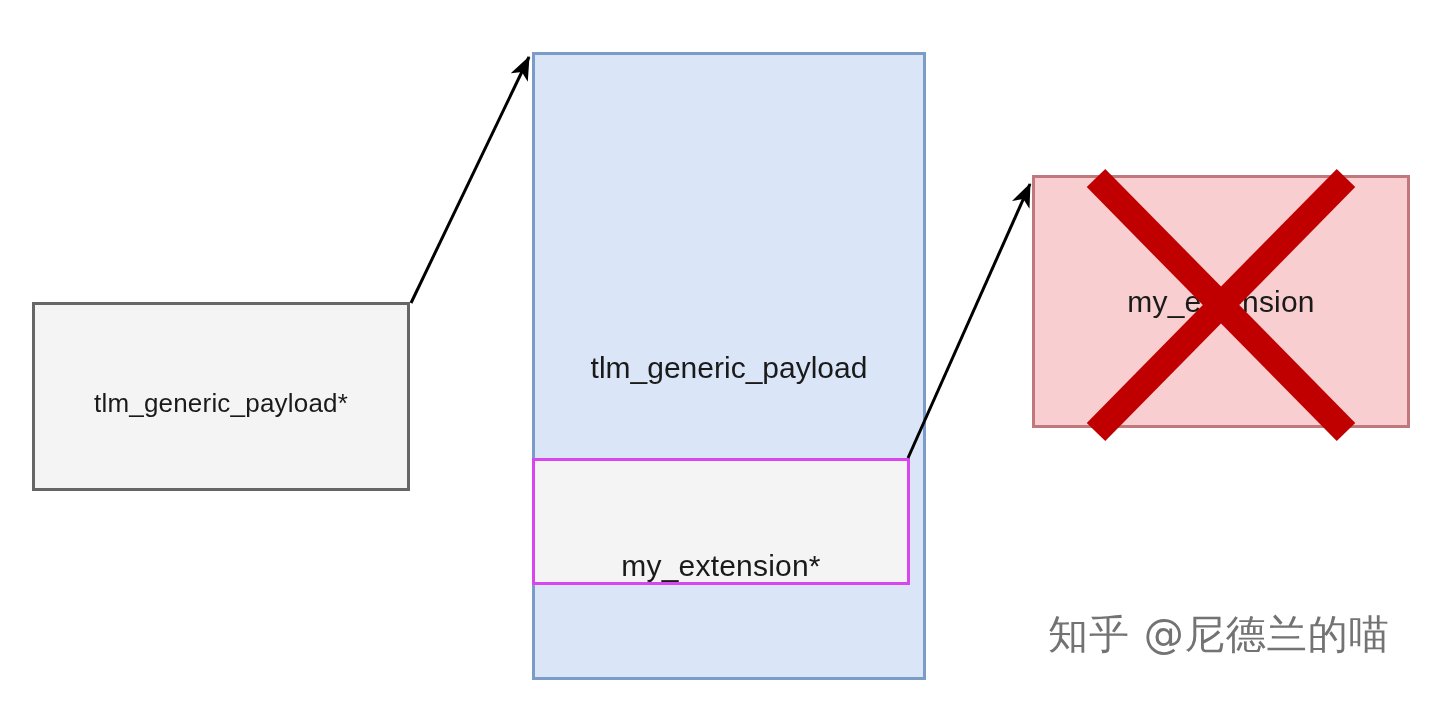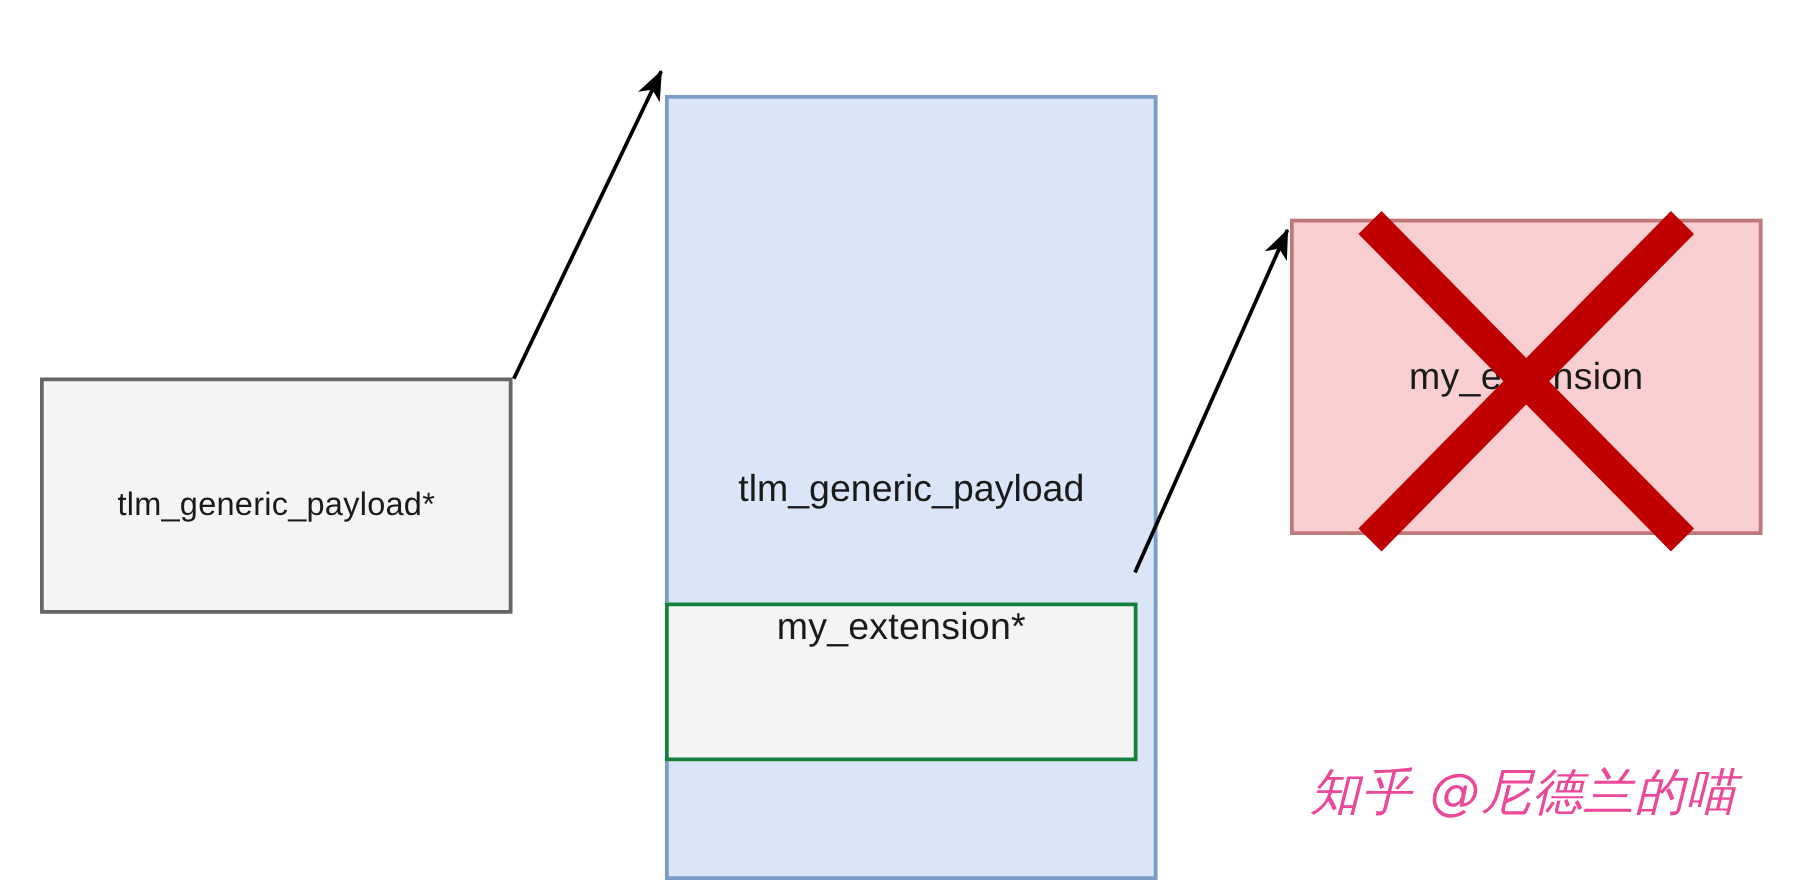--- a/index.html
+++ b/index.html
@@ -51,43 +51,42 @@
   
   #center-stack {
     position: absolute;
     left: 532px;
     top: 52px;
     width: 394px;
     height: 628px;
     background: #dae5f7;
     border: 3px solid #7a9cc6;
     box-sizing: border-box;
-    margin-top: 24px;
   }
   #center-payload-label {
     position: absolute;
     left: 0;
     right: 0;
     top: 296px;
     text-align: center;
     font-size: 30px;
     color: #1a1a1a;
     white-space: nowrap;
   }
   #center-extension-slot {
     position: absolute;
     left: -3px;
     top: 403px;
     width: 378px;
     height: 127px;
     background: #f4f4f4;
-    border: 3px solid #15803d;
+    border: 3px solid #d946ef;
     box-sizing: border-box;
     display: flex;
-    align-items: flex-start;
+    align-items: flex-end;
     justify-content: center;
   }
   #center-extension-slot .box-label {
     font-size: 30px;
   }
 
   
   #right-extension-box {
     left: 1032px;
     top: 175px;
@@ -121,26 +120,25 @@
     pointer-events: none;
   }
 
   
   #watermark {
     position: absolute;
     left: 1048px;
     top: 614px;
     font-size: 40px;
     line-height: 1;
-    color: #ec4899;
+    color: #737373;
     white-space: nowrap;
     letter-spacing: 1px;
     user-select: none;
     font-family: "DejaVu Sans", "Liberation Sans", sans-serif;
-    font-style: italic;
   }
 </style>
 </head>
 <body>
 
 <div id="canvas">
 
   <div class="box" id="left-payload-box">
     <span class="box-label">tlm_generic_payload*</span>
   </div>

